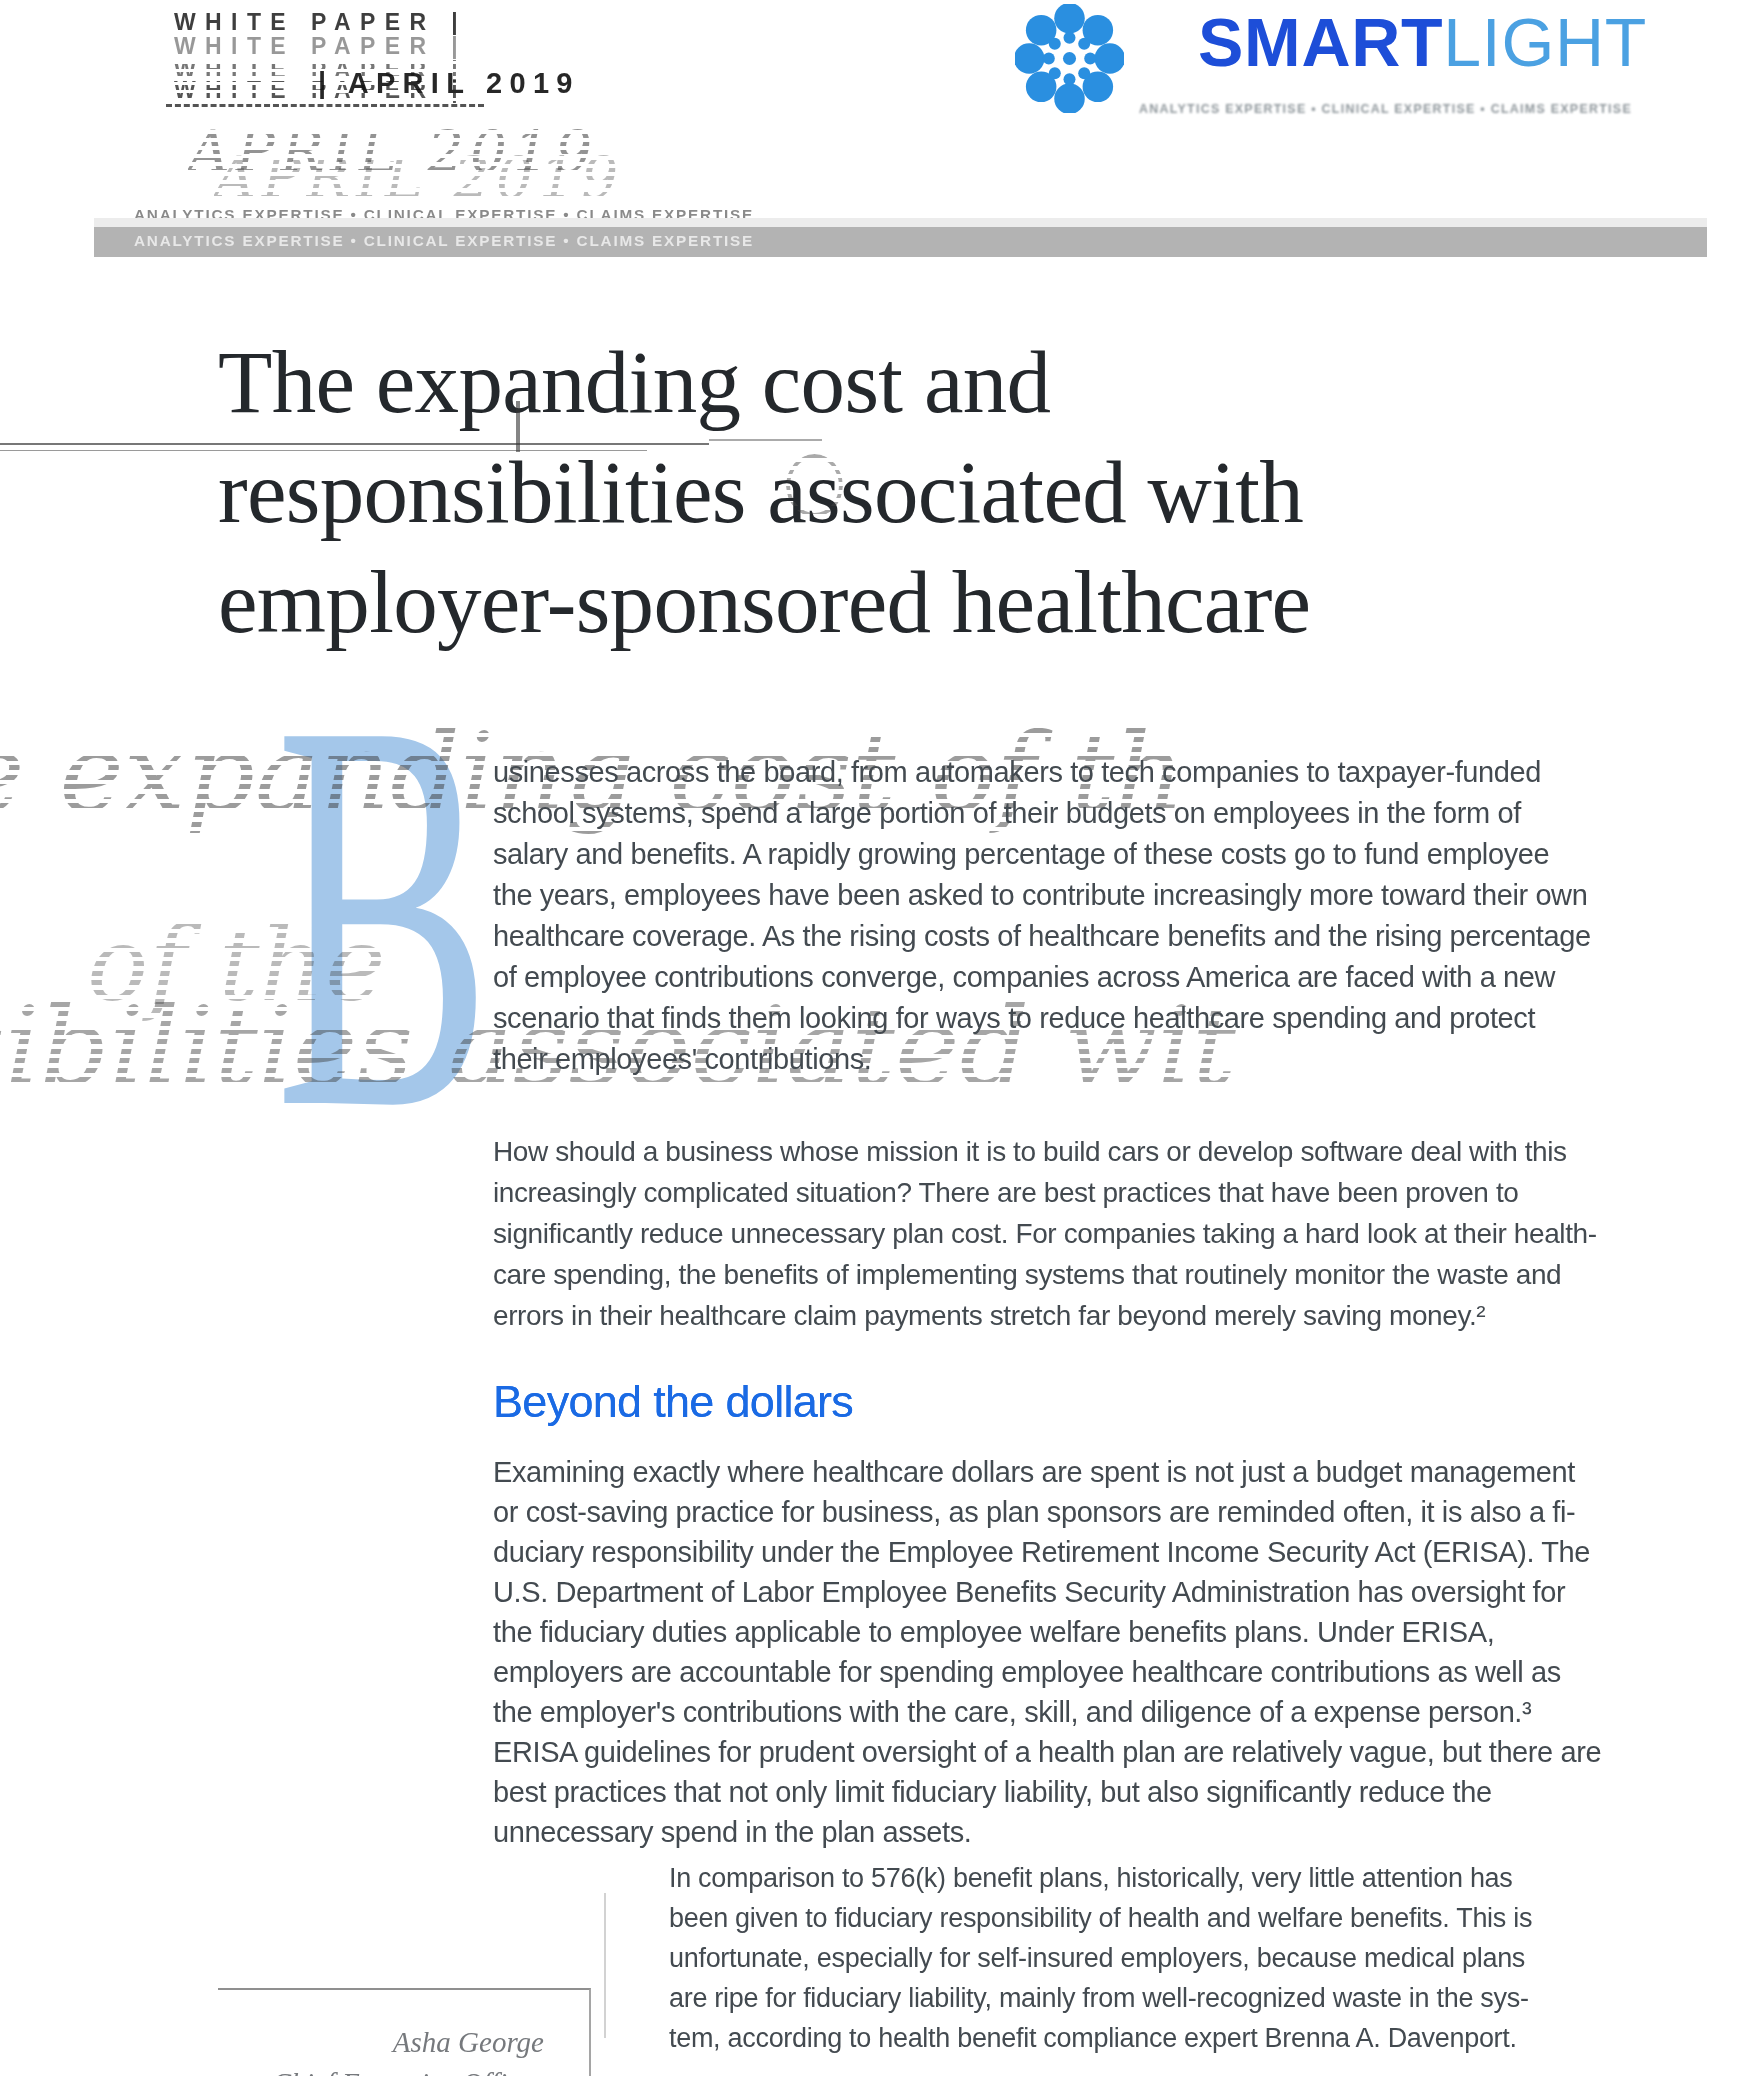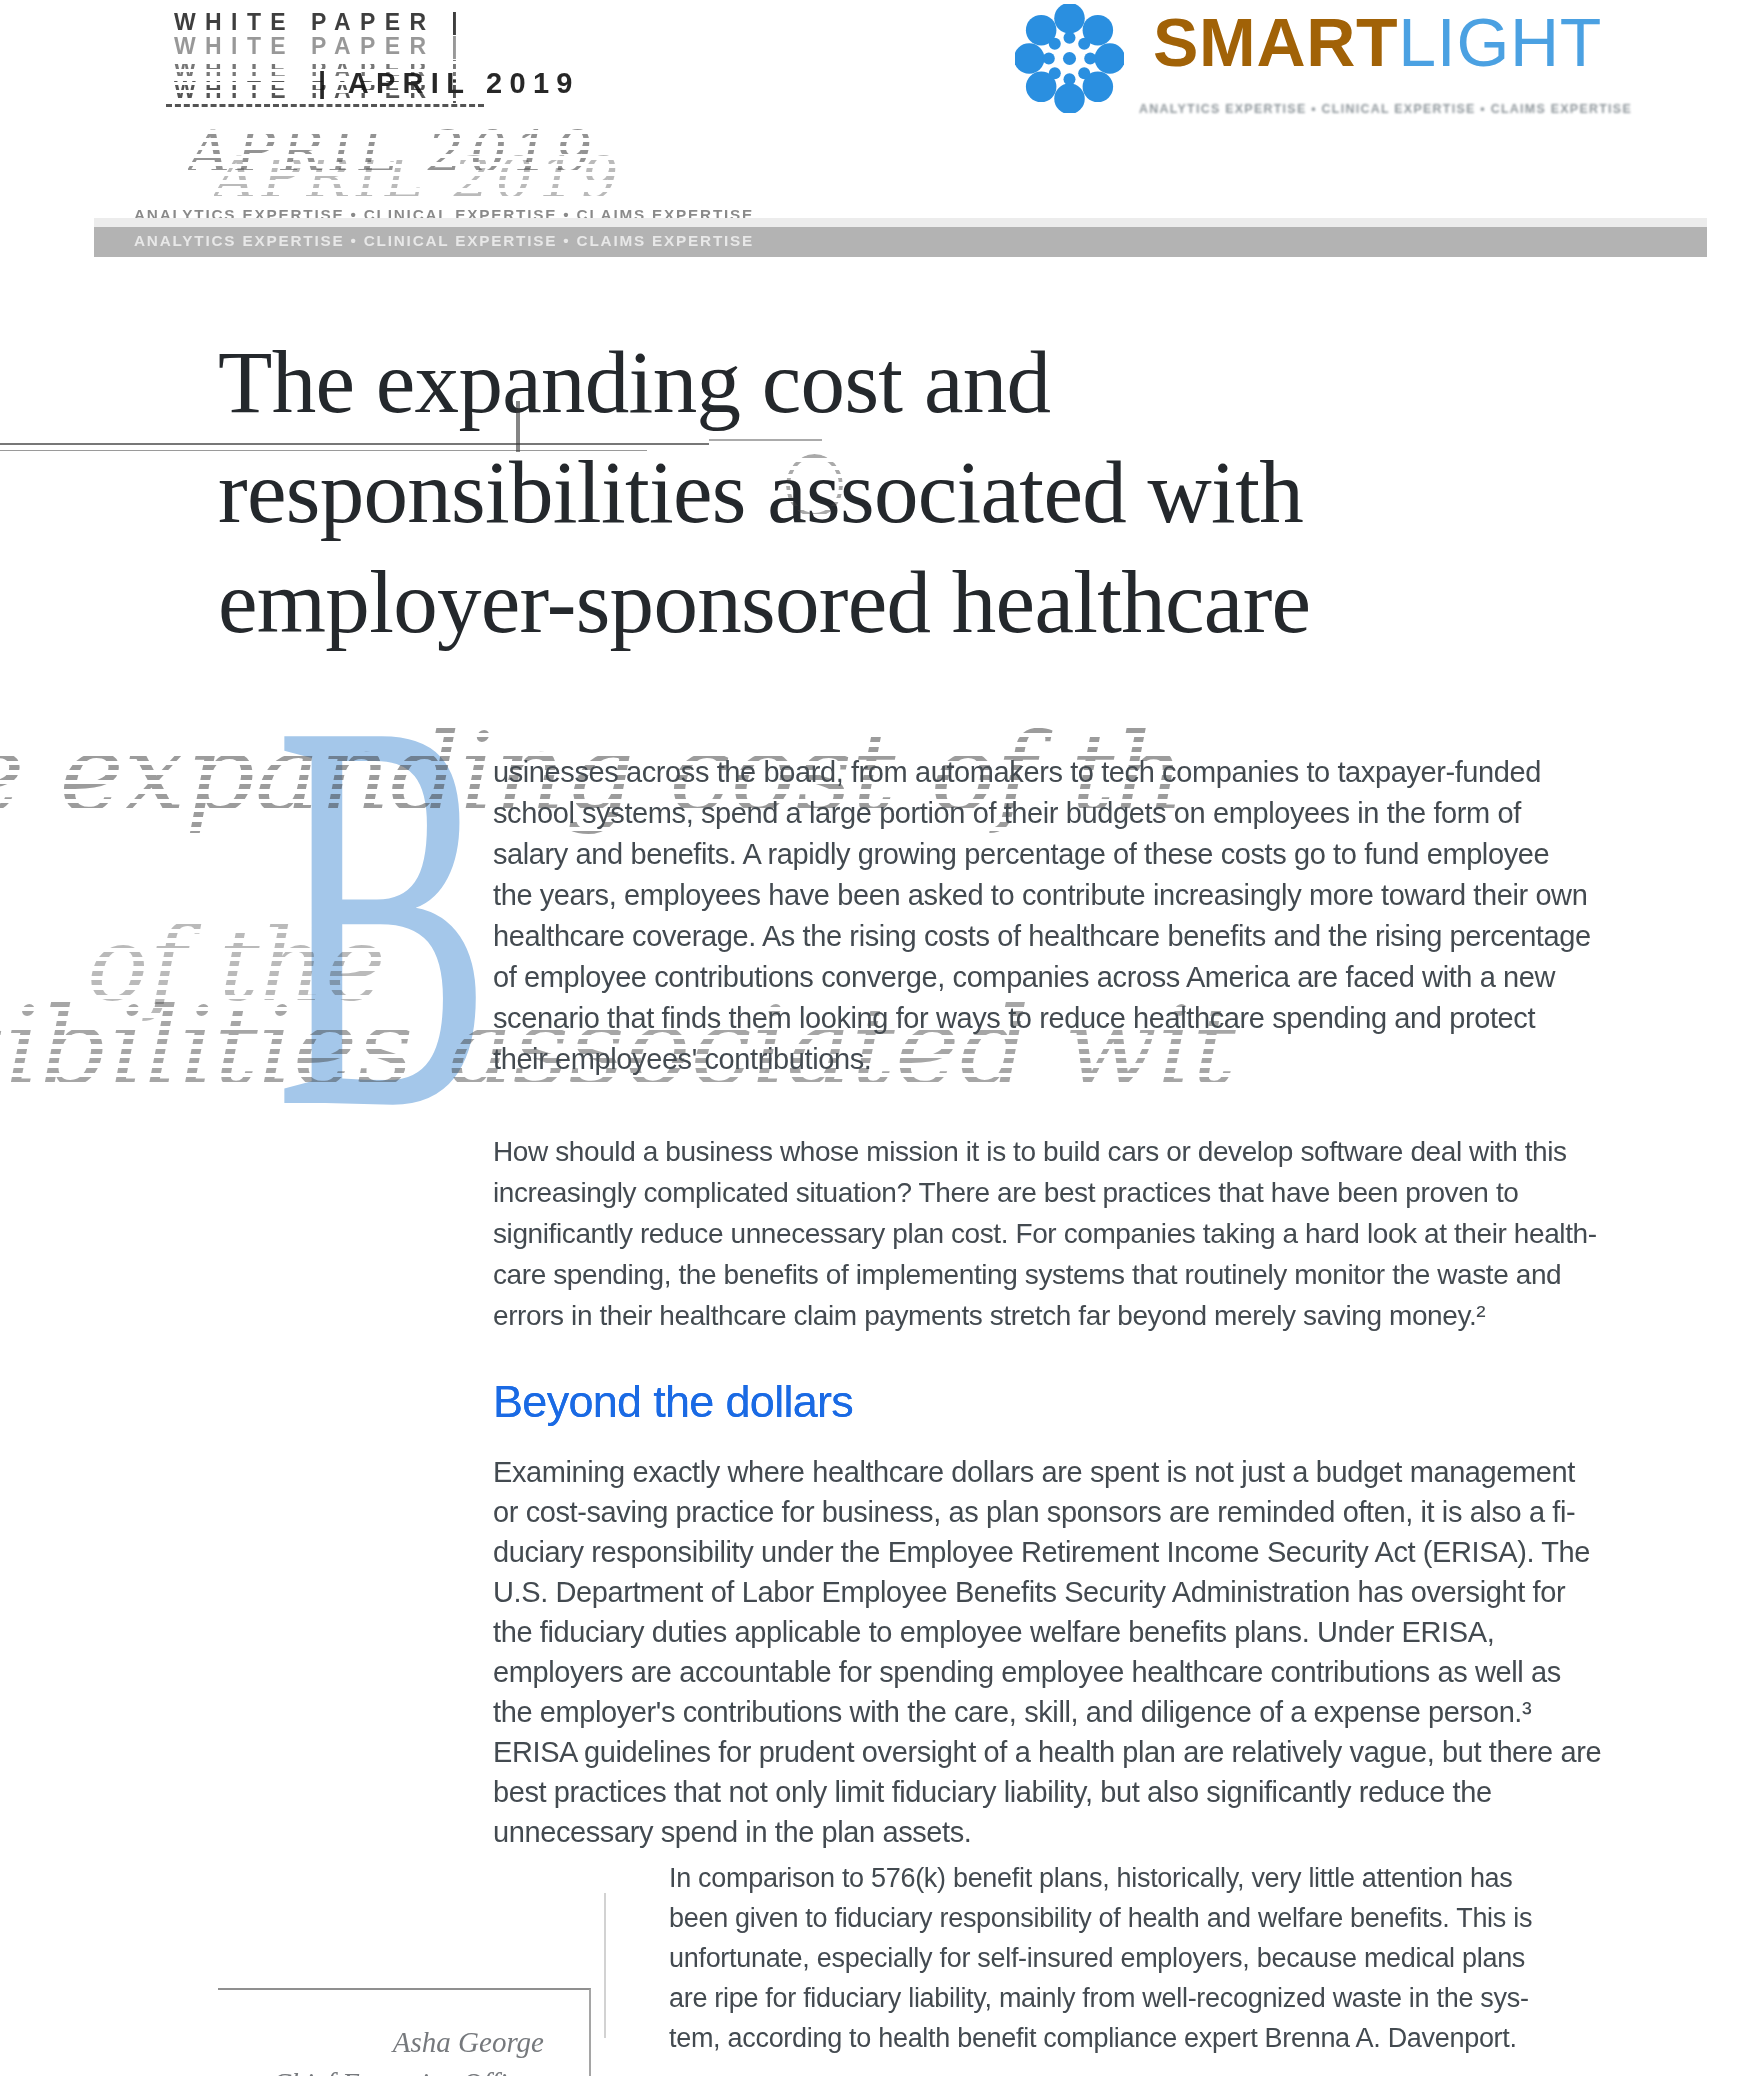--- a/index.html
+++ b/index.html
@@ -29,21 +29,21 @@
   .t1{top:206px;color:#2b2b2b;opacity:.55;filter:blur(0.6px);}
   .t2{top:219px;color:#1c1c1c;opacity:.9;filter:blur(0.3px);}
   .t3{top:232px;color:#ebebeb;opacity:.95;filter:blur(0.4px);z-index:3;}
   .bar-light{position:absolute;left:94px;top:218px;width:1664px;height:8.7px;background:#ececec;}
   .bar-dark{position:absolute;left:94px;top:227px;width:1664px;height:30px;background:#b3b3b3;}
 
   
   .logo-dots{position:absolute;left:1015px;top:4.4px;width:109px;height:109px;}
   .logo-word{position:absolute;left:1153px;top:5.8px;font-size:68px;line-height:73px;
              letter-spacing:0.7px;white-space:nowrap;font-family:"Liberation Sans",sans-serif;}
-  .logo-smart{font-weight:bold;color:#a16207;}
+  .logo-smart{font-weight:bold;color:#1d4ed8;margin-left:45px;}
   .logo-light{font-weight:normal;color:#4ba1e2;}
   .logo-tagline{position:absolute;left:1139px;top:102px;width:509px;font-size:12.4px;letter-spacing:1.3px;
                 color:#8e969b;font-weight:bold;filter:blur(0.9px);white-space:nowrap;}
 
   
   .title{position:absolute;left:218px;top:327px;font-family:"Liberation Serif","DejaVu Serif",serif;
          font-size:89px;line-height:110px;color:#24282c;letter-spacing:-0.7px;filter:blur(0.4px);}
   .title div{white-space:nowrap;}
 
   

